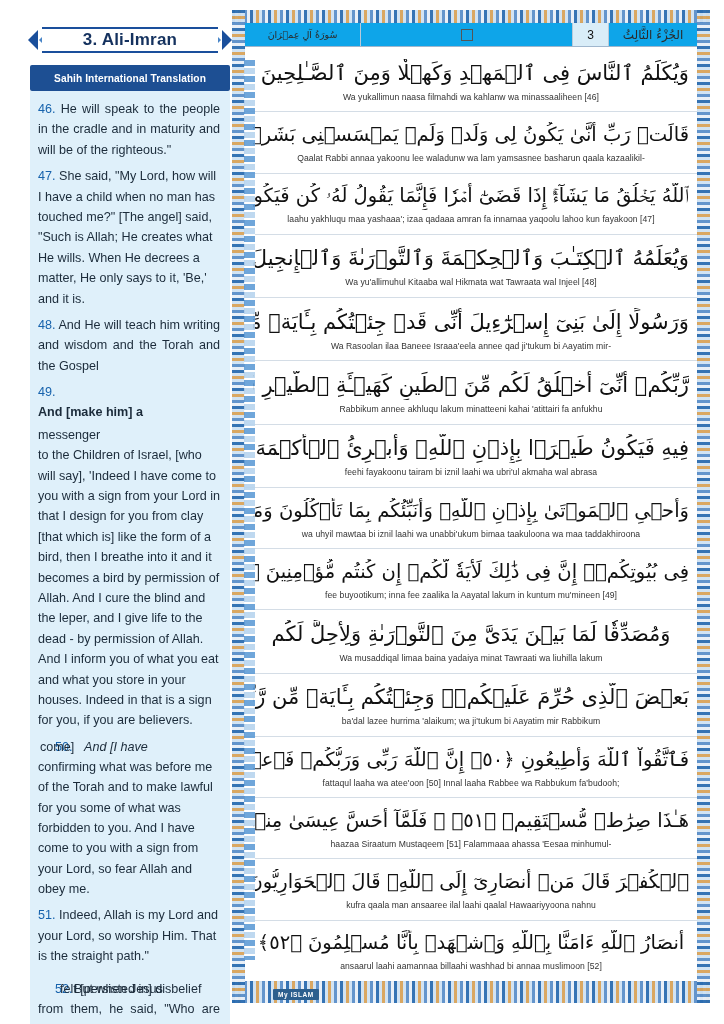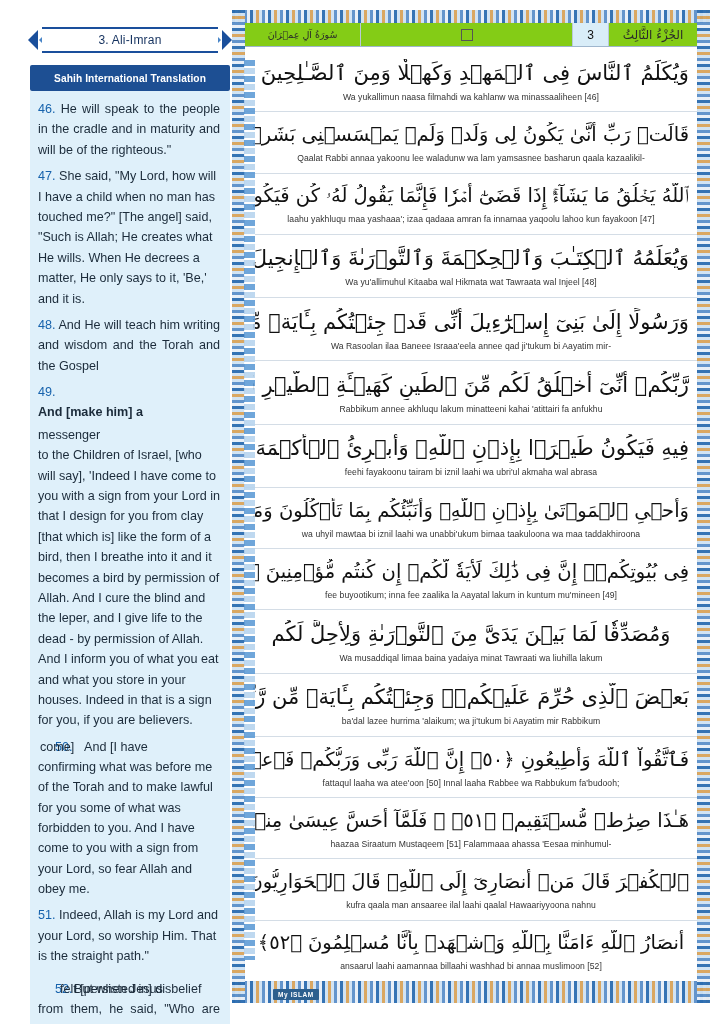--- a/index.html
+++ b/index.html
@@ -45,22 +45,22 @@
     height: 26px;
     border-top: 2px solid #1a4f9c;
     border-bottom: 2px solid #1a4f9c;
     display: flex;
     align-items: center;
     justify-content: center;
     background: #ffffff;
     z-index: 3;
   }
   .surah-title {
-    font-size: 12px;
-    font-weight: normal;
+    font-size: 17px;
+    font-weight: bold;
     color: #14315e;
     letter-spacing: .2px;
     white-space: nowrap;
   }
   .orn {
     position: absolute;
     top: 50%;
     transform: translateY(-50%);
     width: 36px;
     height: 30px;
@@ -163,21 +163,21 @@
       #d8a35a 6px,#d8a35a 9px,#cfe2f3 9px,#cfe2f3 12px,
       #5b8fc9 12px,#5b8fc9 15px,#e8eff7 15px,#e8eff7 18px); }
 
   
   .ar-header {
     position: relative;
     height: 24px;
     display: flex;
     align-items: stretch;
     border-bottom: 1px solid #9fb6cd;
-    background: #84cc16;
+    background: #0ea5e9;
     flex: 0 0 24px;
   }
   .hdr-cell {
     display: flex;
     align-items: center;
     justify-content: center;
     font-size: 10px;
     color: #2a2a2a;
     border-right: 1px solid #b9c9d9;
   }
@@ -309,21 +309,21 @@
         <span style="display:inline-block;width:100%;text-align:justify;font-weight:bold;">And [make him] a</span>
       </p>
 
       <p class="v-para noj" style="margin-bottom:0;">messenger</p>
 
       <p class="v-para noj">to the Children of Israel, [who will say], 'Indeed I have come to you with a sign from your Lord in that I design for you from clay [that which is] like the form of a bird, then I breathe into it and it becomes a bird by permission of Allah. And I cure the blind and the leper, and I give life to the dead - by permission of Allah. And I inform you of what you eat and what you store in your houses. Indeed in that is a sign for you, if you are believers.</p>
 
       <div class="overlap-row">
         <span class="ov v-num">50.</span>
         <span class="ov ov2">come]</span>
-        <span class="ov" style="left:46px;">And     [I     have</span>
+        <span class="ov" style="left:46px;font-style:italic;">And     [I     have</span>
       </div>
 
       <p class="v-para noj">confirming what was before me of the Torah and to make lawful for you some of what was forbidden to you. And I have come to you with a sign from your Lord, so fear Allah and obey me.</p>
 
       <p class="v-para noj">
         <span class="v-num">51.</span>
         <span>Indeed, Allah is my Lord and your Lord, so worship Him. That is the straight path."</span>
       </p>
 
       <div class="overlap-row" style="margin-top:12px;">

